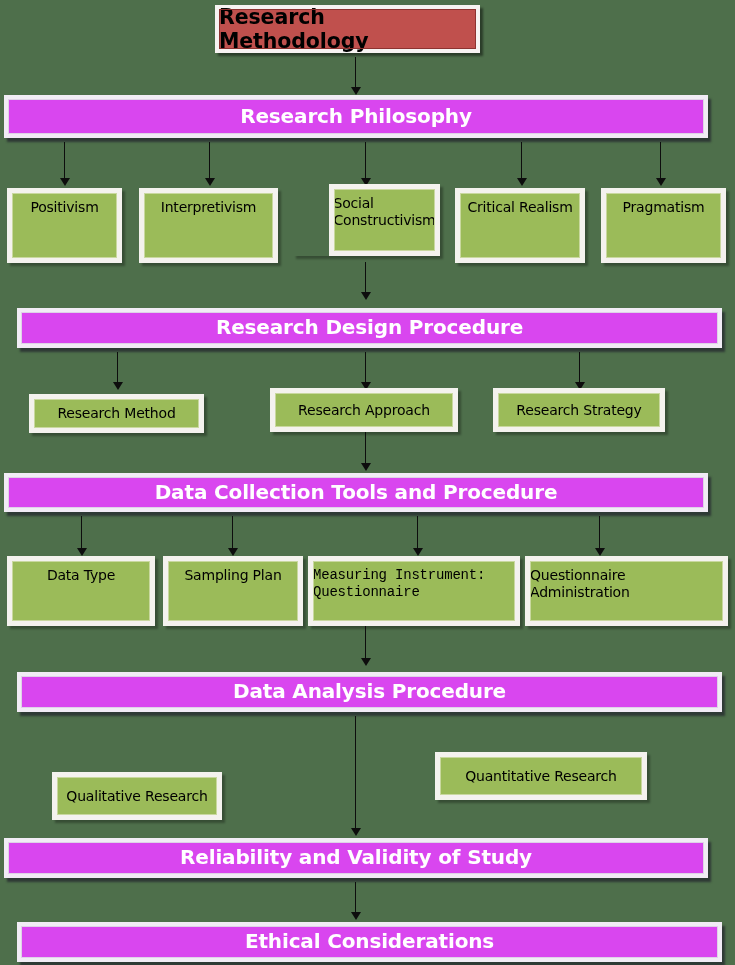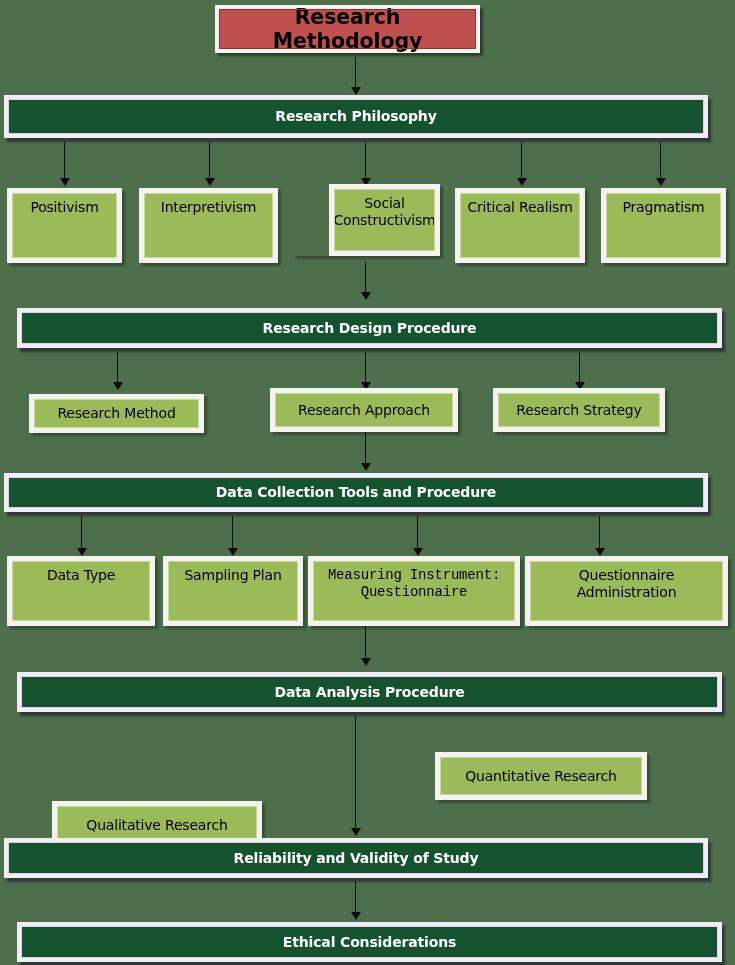--- a/index.html
+++ b/index.html
@@ -24,21 +24,20 @@
     display: flex;
     justify-content: center;
   }
   .node .frame {
     box-sizing: border-box;
     width: 100%;
     height: 100%;
     display: flex;
     align-items: flex-start;
     justify-content: center;
-    text-align: center;
     line-height: 1.18;
   }
 
   
   .node.title {
     box-shadow: 3px 3px 2px rgba(0,0,0,0.45);
   }
   .node.title .frame {
     background: #c0504d;
     border: 4px solid #f7f3f2;
@@ -49,28 +48,28 @@
     font-weight: bold;
     font-size: 20.5px;
     letter-spacing: -0.1px;
   }
 
   
   .node.bar {
     box-shadow: 3px 4px 2px rgba(28,26,40,0.62);
   }
   .node.bar .frame {
-    background: #14532d;
+    background: #d946ef;
     border: 4px solid #f1ecf5;
     outline: 1px solid #ded3e7;
     outline-offset: -5px;
     align-items: center;
     color: #ffffff;
     font-weight: bold;
-    font-size: 14px;
+    font-size: 20px;
     letter-spacing: -0.15px;
   }
 
   
   .node.leaf {
     box-shadow: 3px 3px 2px rgba(0,0,0,0.30);
   }
   .node.leaf .frame {
     background: #9bbb59;
     border: 5px solid #f4f2ee;
@@ -220,21 +219,21 @@
     <div class="frame">Questionnaire Administration</div>
   </div>
 
   <div class="conn" style="left:365px; top:626px; height:34px;"></div>
   <div class="arrowhead" style="left:361px; top:658px;"></div>
 
   <div class="node bar" style="left:17px; top:672px; width:705px; height:40px;">
     <div class="frame">Data Analysis Procedure</div>
   </div>
 
-  <div class="node leaf mid" style="left:52px; top:772px; width:210px; height:48px;margin-top:29px;">
+  <div class="node leaf mid" style="left:52px; top:772px; width:170px; height:48px;">
     <div class="frame">Qualitative Research</div>
   </div>
 
   <div class="node leaf mid" style="left:435px; top:752px; width:212px; height:48px;">
     <div class="frame">Quantitative Research</div>
   </div>
 
   <div class="plainline" style="left:355px; top:716px; height:114px;"></div>
   <div class="arrowhead" style="left:351px; top:828px;"></div>
 

